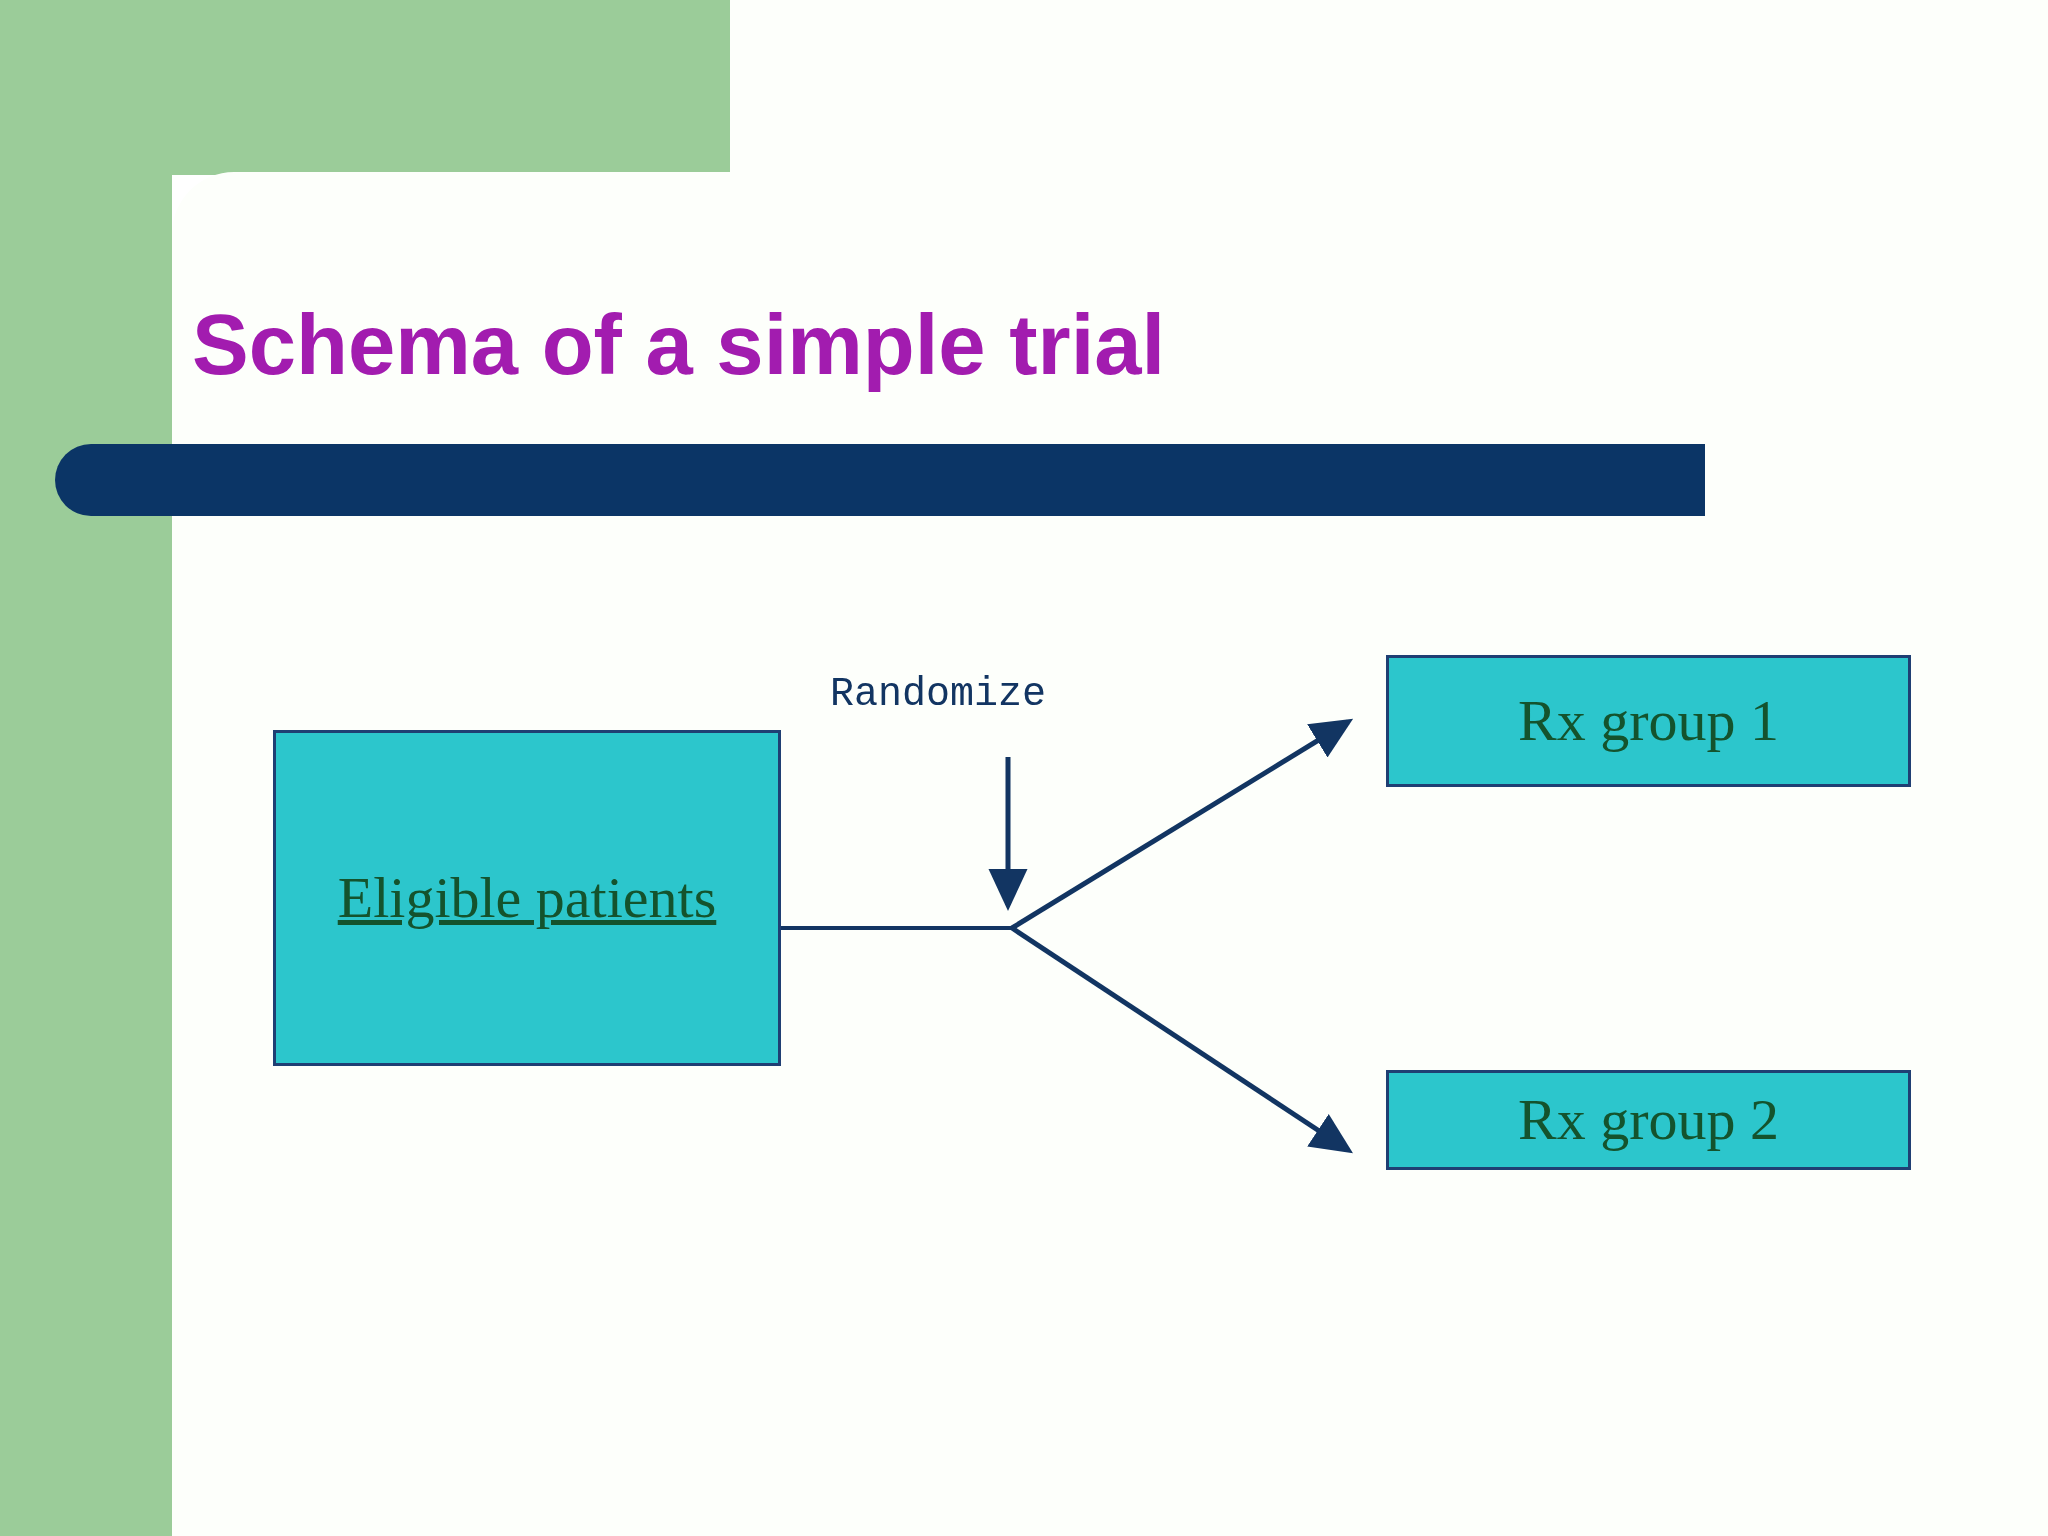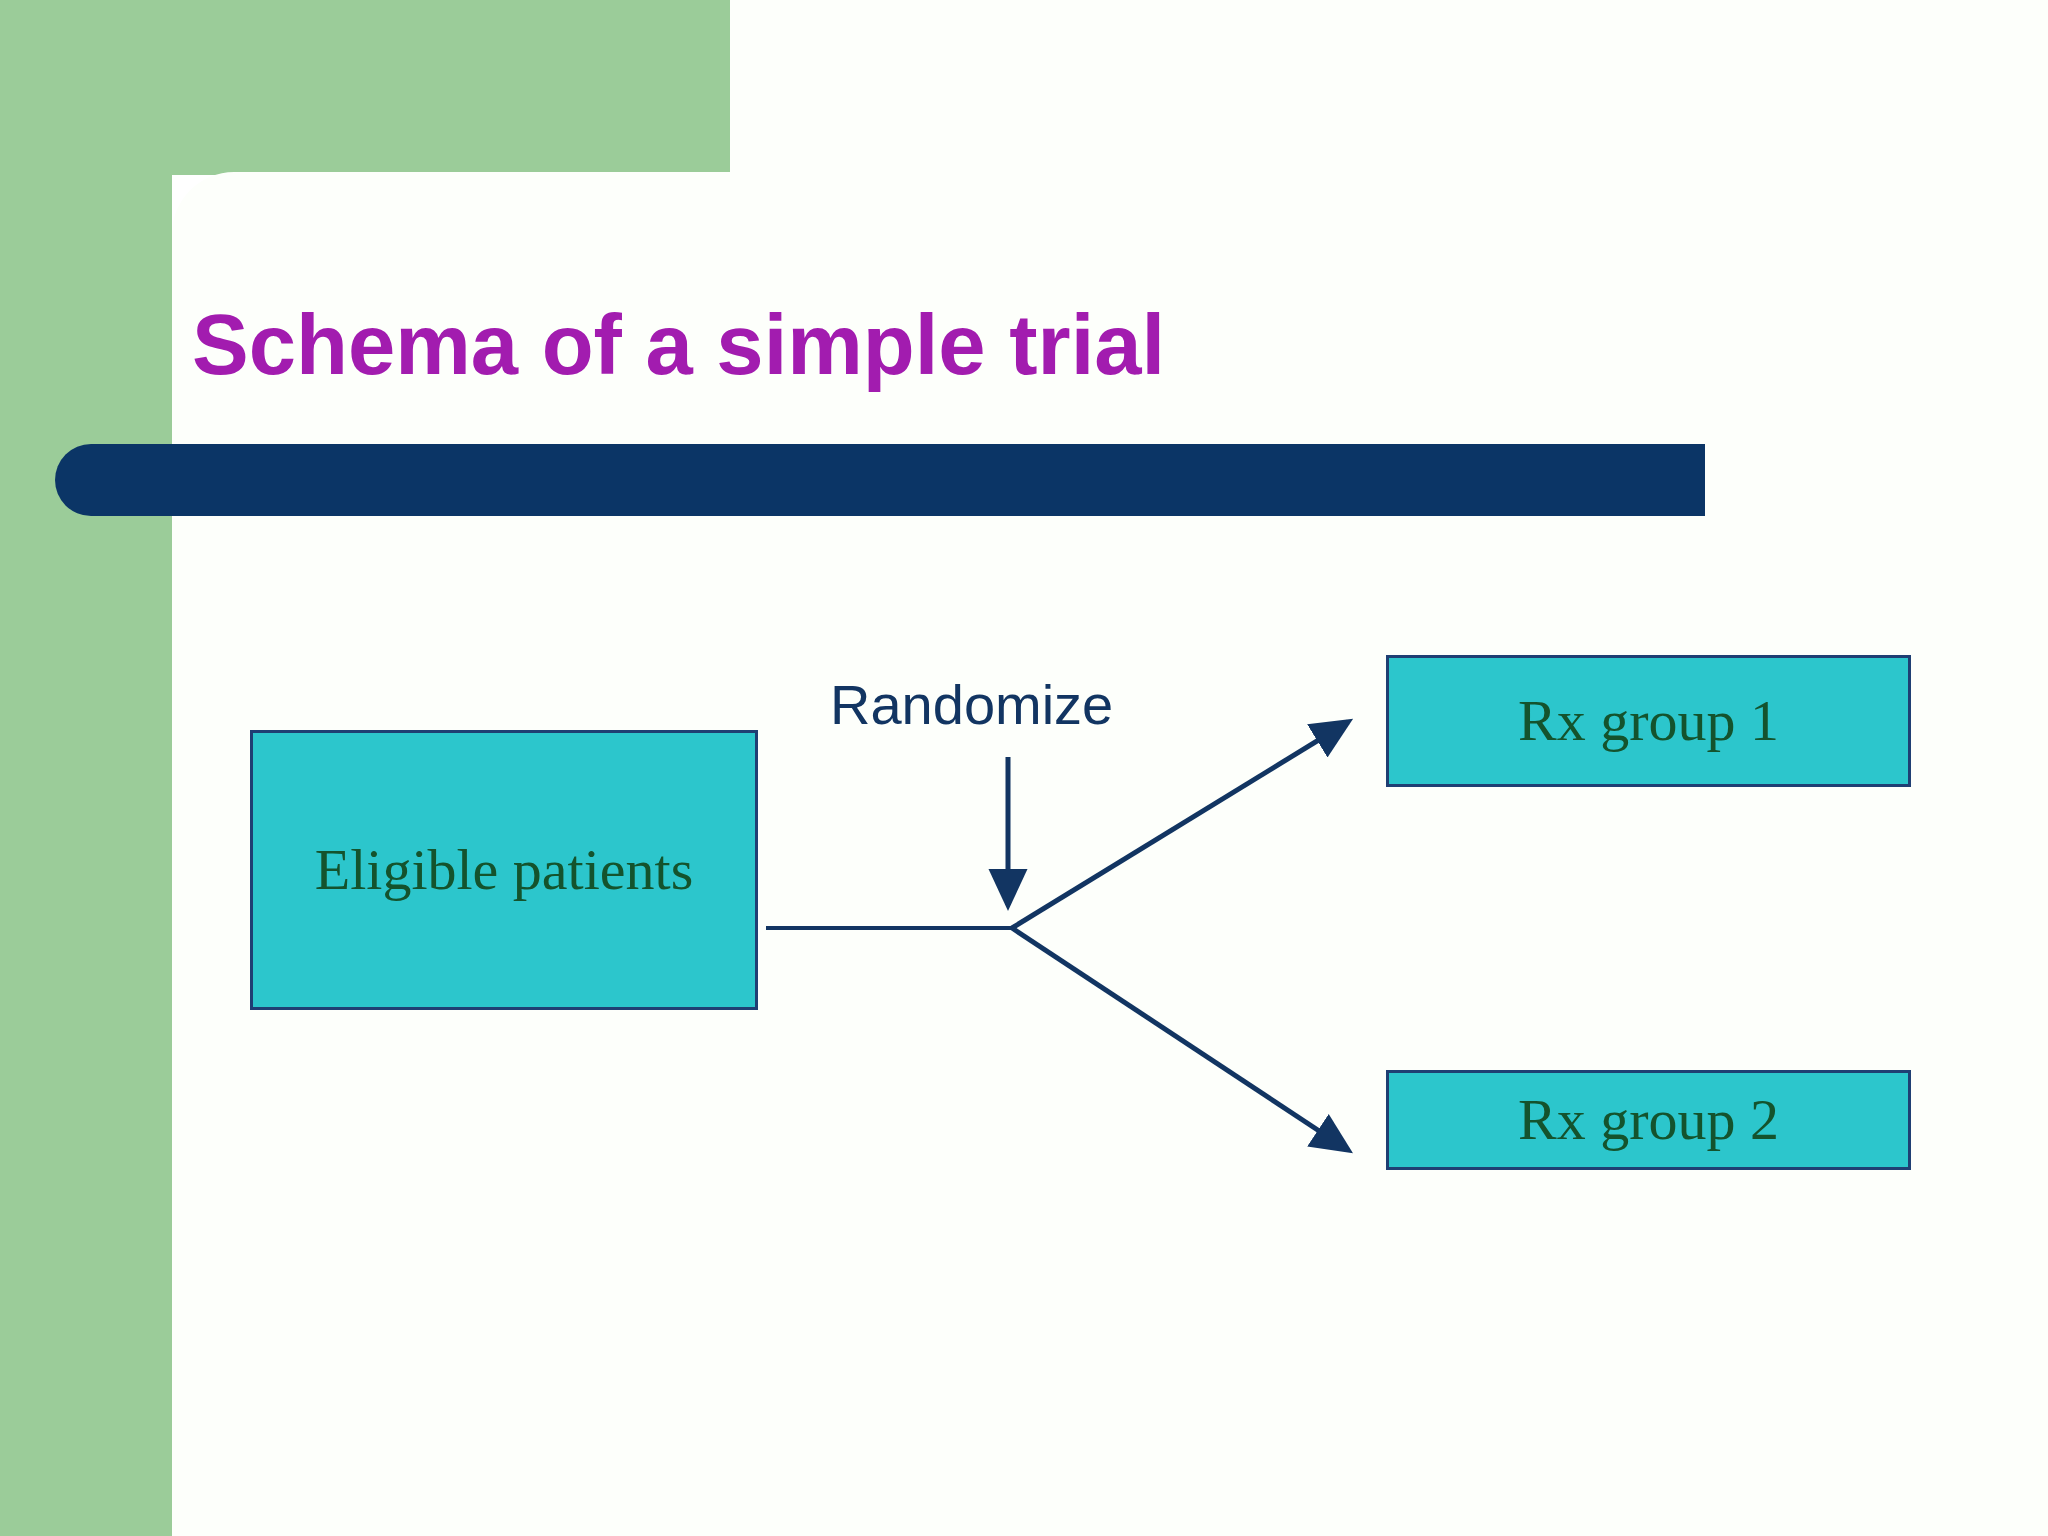--- a/index.html
+++ b/index.html
@@ -93,45 +93,46 @@
     display: flex;
     align-items: center;
     justify-content: center;
     color: #14532d;
     font-family: "Liberation Serif", "DejaVu Serif", serif;
     font-size: 58px;
     line-height: 1.05;
     white-space: nowrap;
   }
   .node-eligible {
-    left: 250px;
+    left: 273px;
     top: 730px;
     width: 508px;
-    height: 280px;
+    height: 336px;
+    text-decoration: underline;
   }
   .node-rx1 {
     left: 1386px;
     top: 655px;
     width: 525px;
     height: 132px;
   }
   .node-rx2 {
     left: 1386px;
     top: 1070px;
     width: 525px;
     height: 100px;
     justify-content: center;
   }
 
   .randomize-label {
     position: absolute;
     left: 830px;
     top: 672px;
-    font-family: Liberation Sans, sans-serif;
-    font-size: 56px;
+    font-family: Liberation Mono, monospace;
+    font-size: 40px;
     color: #123562;
     white-space: nowrap;
   }
 
   .svg-lines {
     position: absolute;
     left: 0;
     top: 0;
     width: 2048px;
     height: 1536px;

